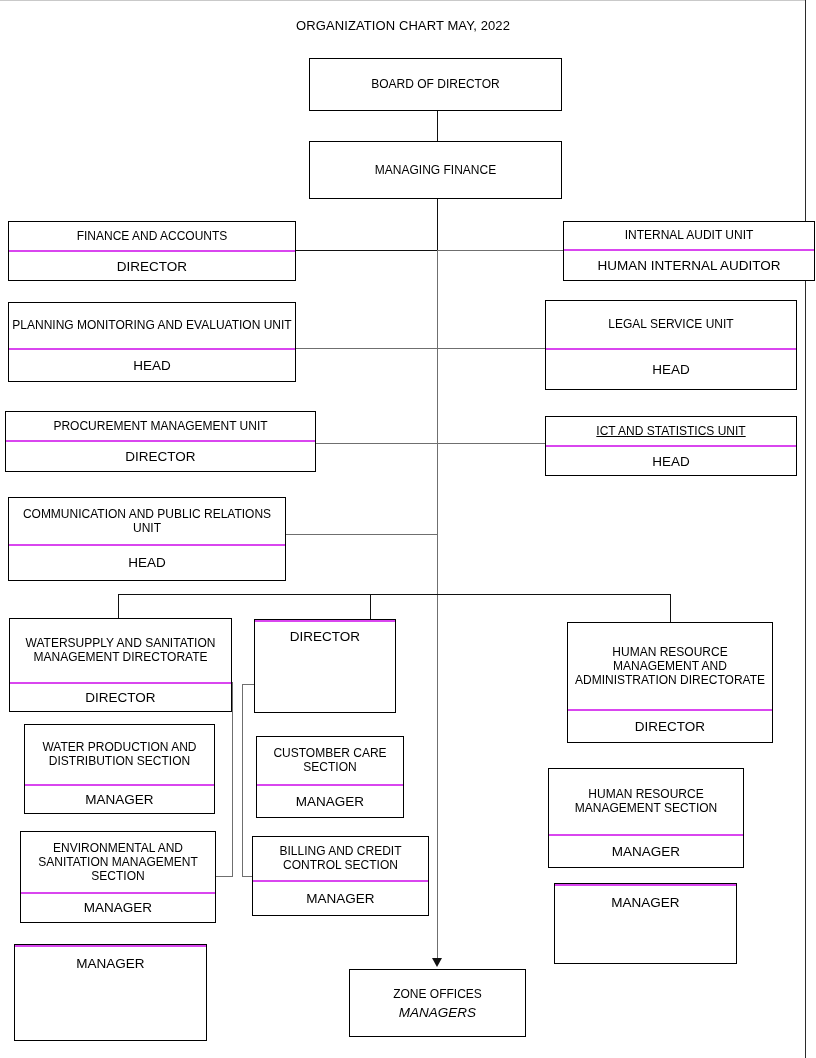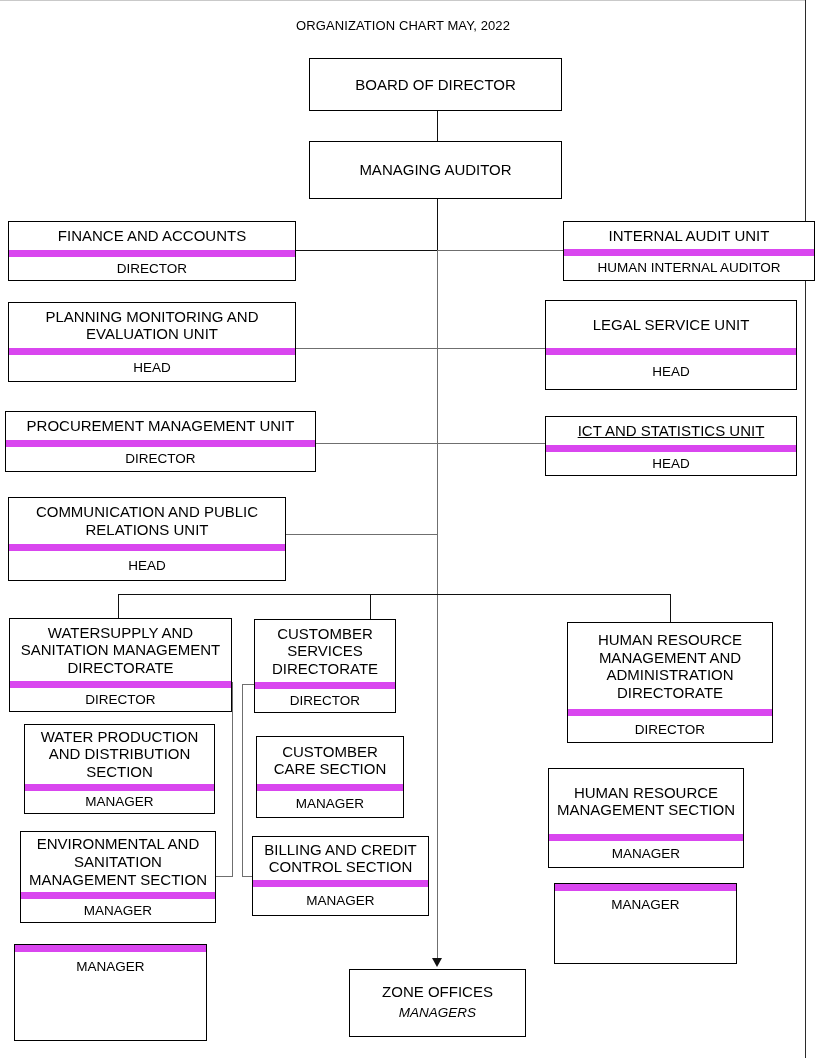--- a/index.html
+++ b/index.html
@@ -51,27 +51,27 @@
     flex-direction: column;
   }
   .node .title-cell {
     flex: 1 1 auto;
     box-sizing: border-box;
     display: flex;
     align-items: center;
     justify-content: center;
     text-align: center;
     line-height: 1.18;
-    font-size: 15px;
+    font-size: 12px;
     color: #000;
     padding: 2px 3px;
   }
   .node .role-cell {
     box-sizing: border-box;
-    border-top: 7px solid #d946ef;
+    border-top: 2px solid #d946ef;
     display: flex;
     align-items: center;
     justify-content: center;
     text-align: center;
     font-size: 13.5px;
     color: #000;
     padding: 2px 3px;
   }
   .node.no-divider .role-cell { border-top: none; font-style: italic; }
 
@@ -132,21 +132,21 @@
 
   <div class="ln v grey" style="left:242px; top:684px; height:192px;"></div>
   <div class="ln h grey" style="left:242px; top:684px; width:14px;"></div>
   <div class="ln h grey" style="left:242px; top:876px; width:14px;"></div>
 
   <div class="node no-divider" style="left:309px; top:58px; width:253px; height:53px;">
     <div class="title-cell">BOARD OF DIRECTOR</div>
   </div>
 
   <div class="node no-divider" style="left:309px; top:141px; width:253px; height:58px;">
-    <div class="title-cell">MANAGING AUDITOR</div>
+    <div class="title-cell">MANAGING FINANCE</div>
   </div>
 
   <div class="node" style="left:8px; top:221px; width:288px; height:60px;">
     <div class="title-cell" style="height:29px;">FINANCE AND ACCOUNTS</div>
     <div class="role-cell" style="height:31px;">DIRECTOR</div>
   </div>
 
   <div class="node" style="left:8px; top:302px; width:288px; height:80px;">
     <div class="title-cell" style="height:46px;">PLANNING MONITORING AND EVALUATION UNIT</div>
     <div class="role-cell" style="height:34px;">HEAD</div>
@@ -190,21 +190,20 @@
   <div class="node" style="left:20px; top:831px; width:196px; height:92px;">
     <div class="title-cell" style="height:61px;">ENVIRONMENTAL AND SANITATION MANAGEMENT SECTION</div>
     <div class="role-cell" style="height:31px;">MANAGER</div>
   </div>
 
   <div class="node" style="left:14px; top:944px; width:193px; height:97px;">
     <div class="role-cell" style="height:35px;">MANAGER</div>
   </div>
 
   <div class="node" style="left:254px; top:619px; width:142px; height:94px;">
-    <div class="title-cell" style="height:64px;">CUSTOMBER SERVICES DIRECTORATE</div>
     <div class="role-cell" style="height:30px;">DIRECTOR</div>
   </div>
 
   <div class="node" style="left:256px; top:736px; width:148px; height:82px;">
     <div class="title-cell" style="height:48px;">CUSTOMBER CARE SECTION</div>
     <div class="role-cell" style="height:34px;">MANAGER</div>
   </div>
 
   <div class="node" style="left:252px; top:836px; width:177px; height:80px;">
     <div class="title-cell" style="height:44px;">BILLING AND CREDIT CONTROL SECTION</div>

